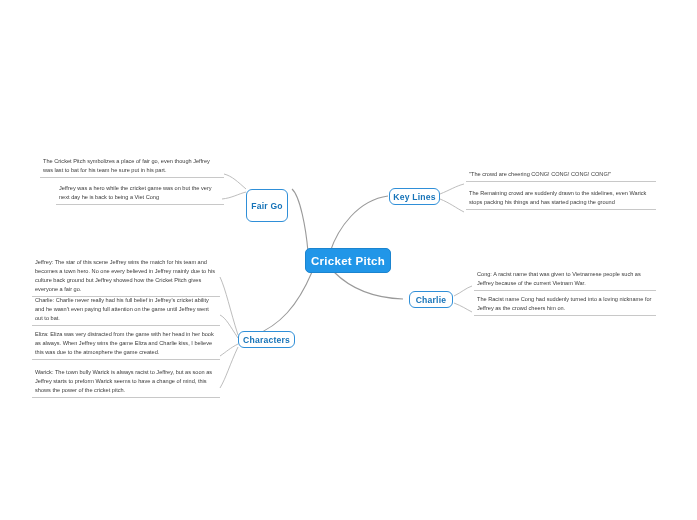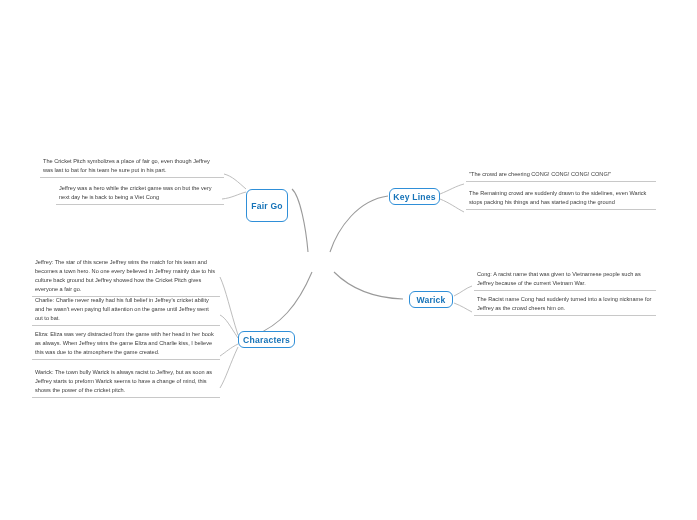--- a/index.html
+++ b/index.html
@@ -102,20 +102,23 @@
 
     <path d="M 454 296 C 462 292 466 288 472 286" fill="none" stroke="#b5b5b5" stroke-width="0.9"></path>
     <path d="M 454 303 C 462 306 466 309 472 312" fill="none" stroke="#b5b5b5" stroke-width="0.9"></path>
 
     <path d="M 238 335 C 230 310 226 290 220 277" fill="none" stroke="#b5b5b5" stroke-width="0.9"></path>
     <path d="M 238 338 C 230 326 226 318 220 315" fill="none" stroke="#b5b5b5" stroke-width="0.9"></path>
     <path d="M 238 344 C 230 348 226 352 220 356" fill="none" stroke="#b5b5b5" stroke-width="0.9"></path>
     <path d="M 238 347 C 230 364 226 378 220 388" fill="none" stroke="#b5b5b5" stroke-width="0.9"></path>
   </svg>
 
+  <div class="node center-node" style="left:305px; top:248px; width:86px; height:25px;">
+    <span>Cricket Pitch</span>
+  </div>
 
   <div class="node branch-node" style="left:246px; top:181px; width:42px; height:33px;margin-top:8px;">
     <span>Fair Go</span>
   </div>
   <div class="leaf" style="left:40px; top:157px; width:184px;">
     <span class="leaf-text">The Cricket Pitch symbolizes a place of fair go, even though Jeffrey was last to bat for his team he sure put in his part.</span>
   </div>
   <div class="leaf" style="left:56px; top:184px; width:168px;">
     <span class="leaf-text">Jeffrey was a hero while the cricket game was on but the very next day he is back to being a Viet Cong</span>
   </div>
@@ -124,21 +127,21 @@
     <span>Key Lines</span>
   </div>
   <div class="leaf right" style="left:466px; top:170px; width:190px;">
     <span class="leaf-text">"The crowd are cheering CONG! CONG! CONG! CONG!"</span>
   </div>
   <div class="leaf right" style="left:466px; top:189px; width:190px;">
     <span class="leaf-text">The Remaining crowd are suddenly drawn to the sidelines, even Warick stops packing his things and has started pacing the ground</span>
   </div>
 
   <div class="node branch-node" style="left:409px; top:291px; width:44px; height:17px;">
-    <span>Warick</span>
+    <span>Charlie</span>
   </div>
   <div class="leaf right" style="left:474px; top:270px; width:182px;">
     <span class="leaf-text">Cong: A racist name that was given to Vietnamese people such as Jeffrey because of the current Vietnam War.</span>
   </div>
   <div class="leaf right" style="left:474px; top:295px; width:182px;">
     <span class="leaf-text">The Racist name Cong had suddenly turned into a loving nickname for Jeffrey as the crowd cheers him on.</span>
   </div>
 
   <div class="node branch-node" style="left:238px; top:331px; width:57px; height:17px;justify-content:center;">
     <span>Characters</span>

